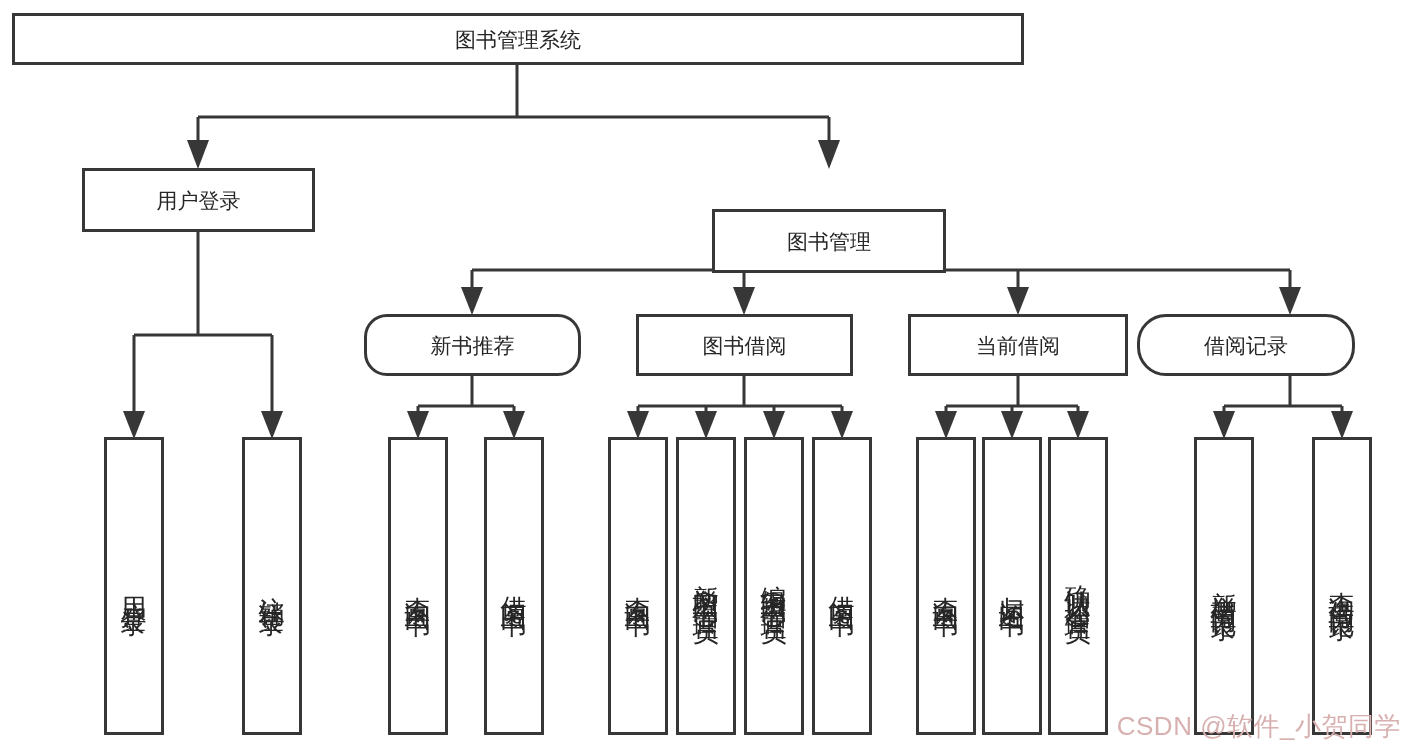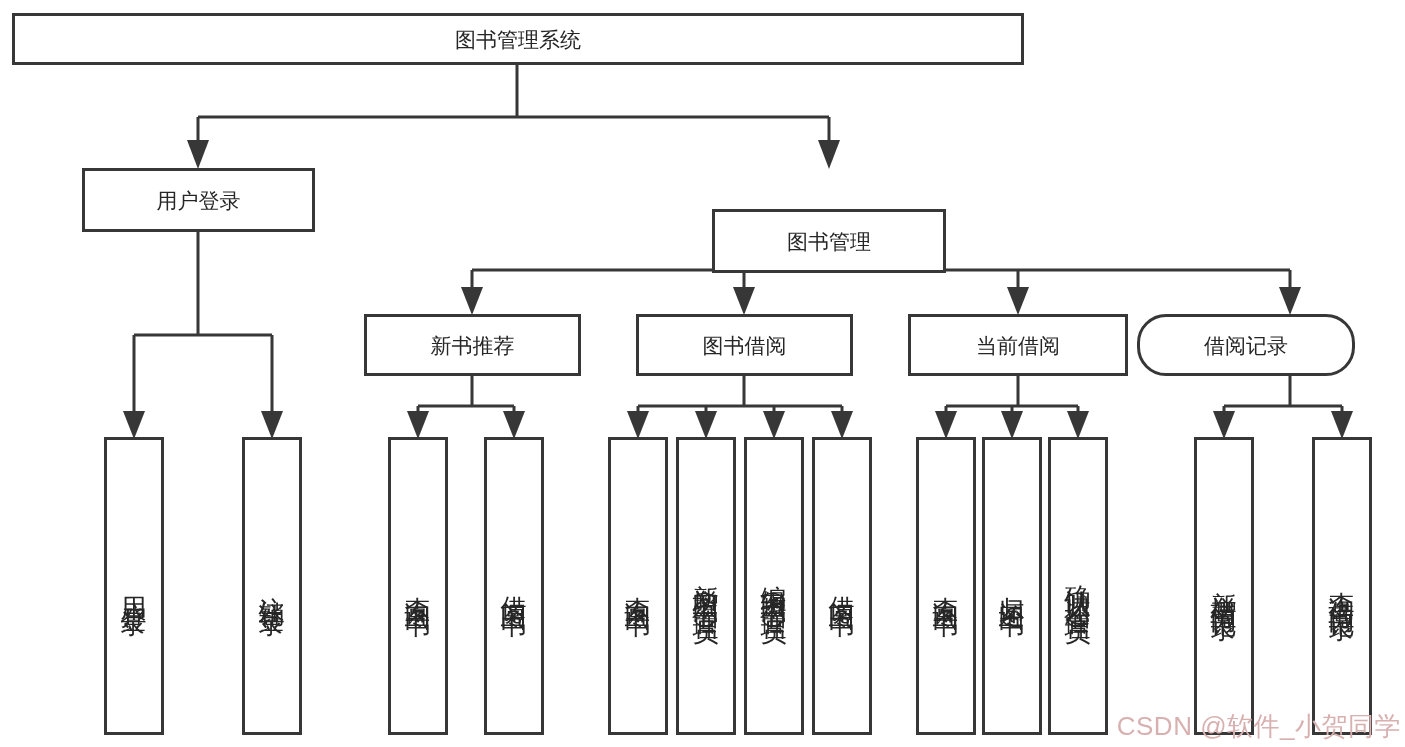--- a/index.html
+++ b/index.html
@@ -29,21 +29,21 @@
   .h-label {
     font-size: 21px;
     line-height: 1;
     color: #262626;
     white-space: nowrap;
   }
   .root-box  { left: 12px;  top: 13px;  width: 1012px; height: 52px; }
   .box-user-login { left: 82px;  top: 168px; width: 233px; height: 64px; }
   .box-book-mgmt  { left: 712px; top: 168px; width: 234px; height: 64px; margin-top: 41px; }
   .l3 { top: 314px; height: 62px; }
-  .box-new-book   { left: 364px;  width: 217px; }
+  .box-new-book   { left: 364px;  width: 217px; border-radius: 23px; }
   .box-borrow     { left: 636px;  width: 217px; }
   .box-current    { left: 908px;  width: 220px; }
   .box-record     { left: 1137px; width: 218px; border-radius: 29px; }
   .leaf { top: 437px; height: 298px; width: 60px; }
   .v-label {
     writing-mode: vertical-rl;
     text-orientation: mixed;
     font-size: 26px;
     letter-spacing: 5px;
     line-height: 1;

